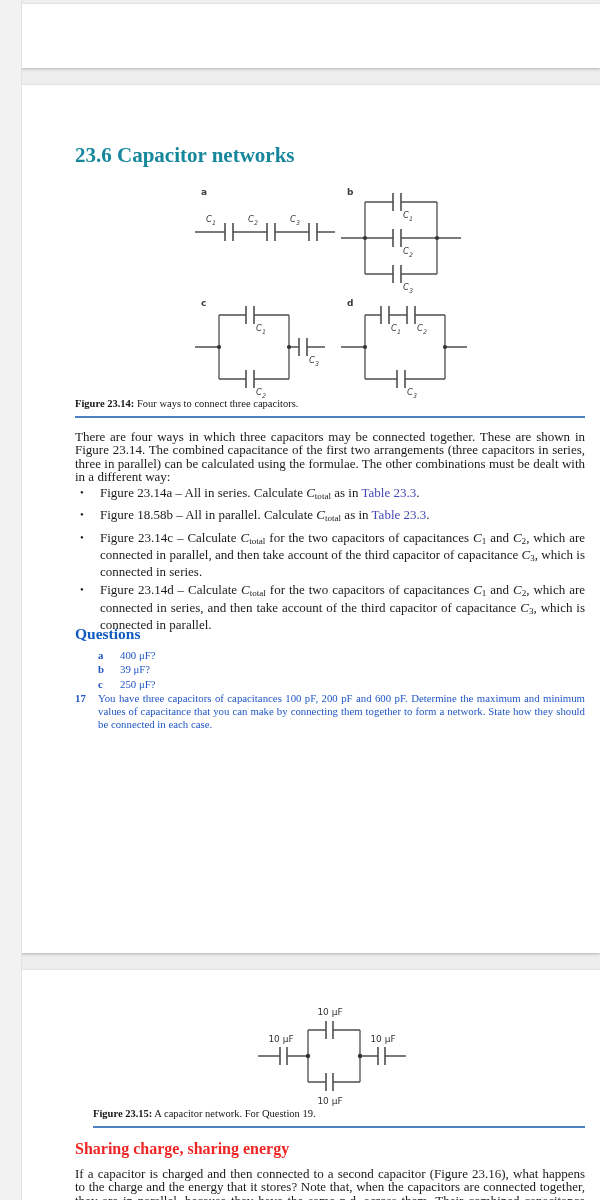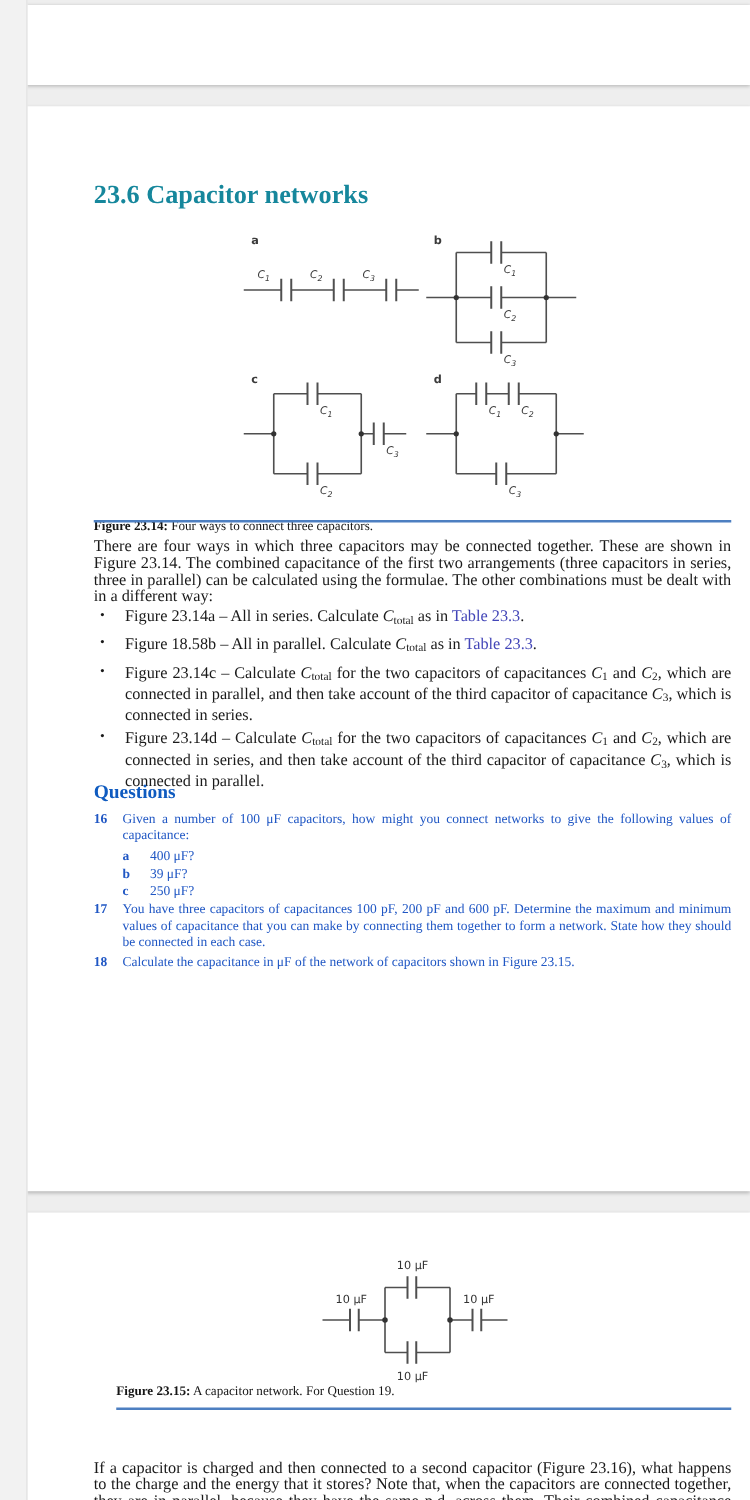--- a/index.html
+++ b/index.html
@@ -122,21 +122,21 @@
       <path class="wire" d="M0,51 H24 M24,19 V83 M104,19 V83 M24,19 H40 M48,19 H66 M74,19 H104 M24,83 H56 M64,83 H104 M104,51 H126"></path>
       <path class="plate" d="M40,10 V28 M48,10 V28 M66,10 V28 M74,10 V28 M56,74 V92 M64,74 V92"></path>
       <circle class="node" cx="24" cy="51" r="2.1"></circle>
       <circle class="node" cx="104" cy="51" r="2.1"></circle>
       <text class="cap-label" x="50" y="35"><tspan>C</tspan><tspan dy="2.6" font-size="6.3">1</tspan></text>
       <text class="cap-label" x="76" y="35"><tspan>C</tspan><tspan dy="2.6" font-size="6.3">2</tspan></text>
       <text class="cap-label" x="66" y="99"><tspan>C</tspan><tspan dy="2.6" font-size="6.3">3</tspan></text>
     </g>
   </svg>
 
-  <div class="fig-caption abs" style="left:54px; top:313px;margin-top:18px;">
+  <div class="fig-caption abs" style="left:54px; top:313px;">
     <span class="cap-b">Figure 23.14:</span><span> Four ways to connect three capacitors.</span>
   </div>
   <div class="blue-rule abs" style="left:54px; top:331px; width:510px;"></div>
 
   <div class="bodytext abs" style="left:54px; top:345px; width:510px;"><span class="seg-p">There are four ways in which three capacitors may be connected together. These are shown in Figure 23.14. The combined capacitance of the first two arrangements (three capacitors in series, three in parallel) can be calculated using the formulae. The other combinations must be dealt with in a different way:</span></div>
 
   <div class="abs" style="left:54px; top:401px; width:510px;">
     <div class="bullet-row">
       <div class="bullet-marker">•</div>
       <div class="bullet-text bodytext"><span class="seg-p">Figure 23.14a – All in series. Calculate </span><span class="seg-iv">C</span><span class="seg-sub">total</span><span class="seg-p"> as in </span><span class="seg-lk">Table 23.3</span><span class="seg-p">.</span></div>
@@ -152,43 +152,35 @@
     <div class="bullet-row">
       <div class="bullet-marker">•</div>
       <div class="bullet-text bodytext"><span class="seg-p">Figure 23.14d – Calculate </span><span class="seg-iv">C</span><span class="seg-sub">total</span><span class="seg-p"> for the two capacitors of capacitances </span><span class="seg-iv">C</span><span class="seg-sub">1</span><span class="seg-p"> and </span><span class="seg-iv">C</span><span class="seg-sub">2</span><span class="seg-p">, which are connected in series, and then take account of the third capacitor of capacitance </span><span class="seg-iv">C</span><span class="seg-sub">3</span><span class="seg-p">, which is connected in parallel.</span></div>
     </div>
   </div>
 
 
   <div class="abs" style="left:54px; top:540px; width:510px;">
     <h2 class="questions-title">Questions</h2>
     <div class="qlist">
-      <div class="qitem">
-        <div class="qnum">16</div>
-        <div class="qtext"><span class="seg-p">Given a number of 100 μF capacitors, how might you connect networks to give the following values of capacitance:</span></div>
-      </div>
       <div class="qsub">
         <div class="qletter">a</div>
         <div class="qsubval">400 μF?</div>
       </div>
       <div class="qsub">
         <div class="qletter">b</div>
         <div class="qsubval">39 μF?</div>
       </div>
       <div class="qsub">
         <div class="qletter">c</div>
         <div class="qsubval">250 μF?</div>
       </div>
       <div class="qitem">
         <div class="qnum">17</div>
         <div class="qtext"><span class="seg-p">You have three capacitors of capacitances 100 pF, 200 pF and 600 pF. Determine the maximum and minimum values of capacitance that you can make by connecting them together to form a network. State how they should be connected in each case.</span></div>
-      </div>
-      <div class="qitem">
-        <div class="qnum">18</div>
-        <div class="qtext"><span class="seg-p">Calculate the capacitance in μF of the network of capacitors shown in Figure 23.15.</span></div>
       </div>
     </div>
   </div>
 </div>
 
 <div class="page" id="page3">
 
   <svg class="abs" style="left:229px; top:34px;" width="190" height="104" viewBox="0 0 190 104">
     <path class="wire" d="M8,52 H30 M37,52 H58 M58,26 V78 M110,26 V78 M58,26 H76 M83,26 H110 M58,78 H76 M83,78 H110 M110,52 H128 M135,52 H156"></path>
     <path class="plate" d="M30,43 V61 M37,43 V61 M76,17 V35 M83,17 V35 M76,69 V87 M83,69 V87 M128,43 V61 M135,43 V61"></path>
@@ -198,15 +190,16 @@
     <text class="uf-label" x="31" y="38" text-anchor="middle">10 μF</text>
     <text class="uf-label" x="133" y="38" text-anchor="middle">10 μF</text>
     <text class="uf-label" x="80" y="100" text-anchor="middle">10 μF</text>
   </svg>
 
   <div class="fig-caption abs" style="left:72px; top:138px;">
     <span class="cap-b">Figure 23.15:</span><span> A capacitor network. For Question 19.</span>
   </div>
   <div class="blue-rule abs" style="left:72px; top:156px; width:492px;"></div>
 
+  <h2 class="sharing-title abs" style="left:54px; top:170px;">Sharing charge, sharing energy</h2>
 
   <div class="bodytext abs" style="left:54px; top:197px; width:510px;"><span class="seg-p">If a capacitor is charged and then connected to a second capacitor (Figure 23.16), what happens to the charge and the energy that it stores? Note that, when the capacitors are connected together, they are in parallel, because they have the same p.d. across them. Their combined capacitance </span><span class="seg-iv">C</span><span class="seg-sub">total</span><span class="seg-p"> is equal to the</span></div>
 </div>
 
 </body></html>

